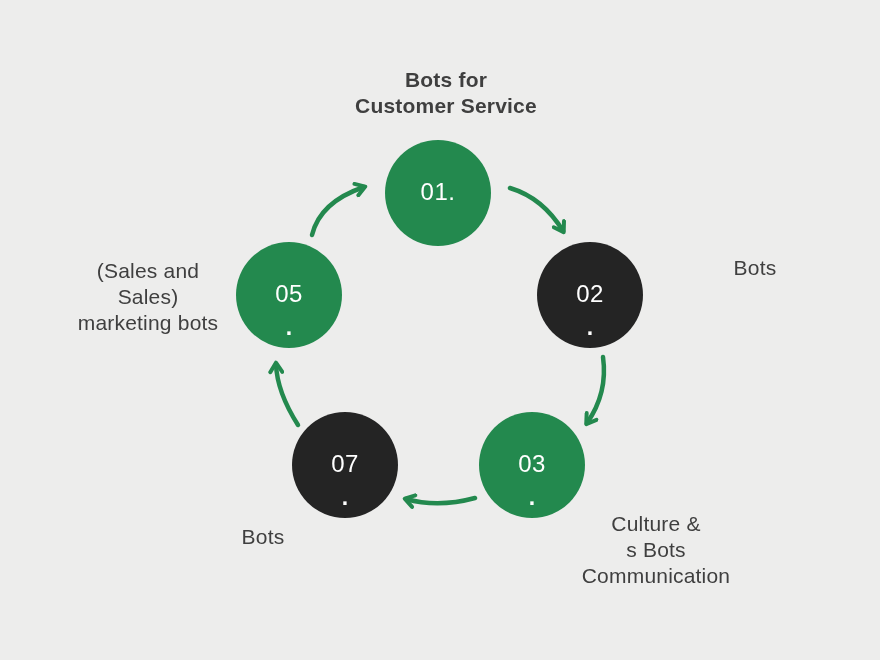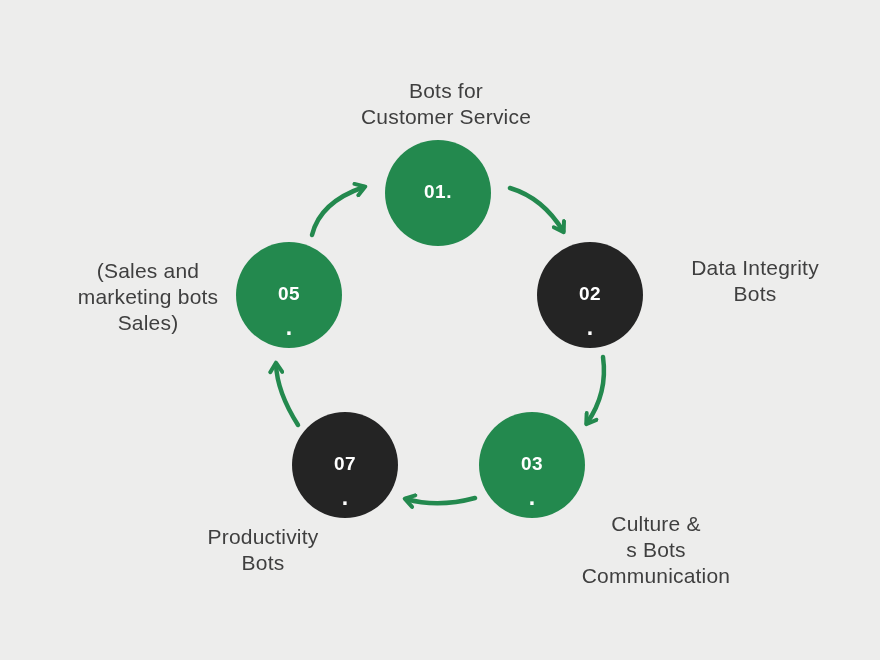--- a/index.html
+++ b/index.html
@@ -36,22 +36,22 @@
     border-radius: 50%;
   }
   .c-green { background: var(--green, #23894e); }
   .c-dark  { background: var(--dark, #242424); }
   .num {
     position: absolute;
     top: 50%;
     left: 50%;
     transform: translate(-50%, -53%);
     color: var(--number_text, #ffffff);
-    font-size: 19px;
-    font-weight: bold;
+    font-size: 24px;
+    font-weight: normal;
     letter-spacing: 0.5px;
     white-space: nowrap;
   }
   .below-dot {
     position: absolute;
     top: 74px;
     left: 50%;
     transform: translateX(-50%);
     color: var(--number_text, #ffffff);
     font-size: 23px;
@@ -67,21 +67,21 @@
     font-weight: 500;
     letter-spacing: 0.2px;
   }
   
   .pos-c1 { left: 385px; top: 140px; }
   .pos-c2 { left: 537px; top: 242px; }
   .pos-c3 { left: 479px; top: 412px; text-align: right; }
   .pos-c4 { left: 292px; top: 412px; }
   .pos-c5 { left: 236px; top: 242px; }
   
-  .pos-l1 { left: 316px; top: 78px;  width: 260px; }
+  .pos-l1 { left: 316px; top: 67px;  width: 260px; font-weight: bold; }
   .pos-l2 { left: 645px; top: 255px; width: 220px; }
   .pos-l3 { left: 536px; top: 511px; width: 240px; }
   .pos-l4 { left: 153px; top: 524px; width: 220px; }
   .pos-l5 { left: 38px;  top: 258px; width: 220px; }
 </style>
 </head>
 <body>
 
 <div class="canvas">
 
@@ -105,46 +105,44 @@
   <div class="lbl pos-l1">
     <div>Bots for</div>
     <div>Customer Service</div>
   </div>
 
   <div class="circle c-dark pos-c2">
     <span class="num">02</span>
     <span class="below-dot">.</span>
   </div>
   <div class="lbl pos-l2">
-    <div>Data Integrity</div>
     <div>Bots</div>
   </div>
 
   <div class="circle c-green pos-c3">
     <span class="num">03</span>
     <span class="below-dot">.</span>
   </div>
   <div class="lbl pos-l3">
     <div>Culture &amp;</div>
     <div>s Bots</div>
     <div>Communication</div>
   </div>
 
   <div class="circle c-dark pos-c4">
     <span class="num">07</span>
     <span class="below-dot">.</span>
   </div>
   <div class="lbl pos-l4">
-    <div>Productivity</div>
     <div>Bots</div>
   </div>
 
   <div class="circle c-green pos-c5">
     <span class="num">05</span>
     <span class="below-dot">.</span>
   </div>
   <div class="lbl pos-l5">
     <div>(Sales and</div>
+    <div>Sales)</div>
     <div>marketing bots</div>
-    <div>Sales)</div>
   </div>
 
 </div>
 
 </body></html>

